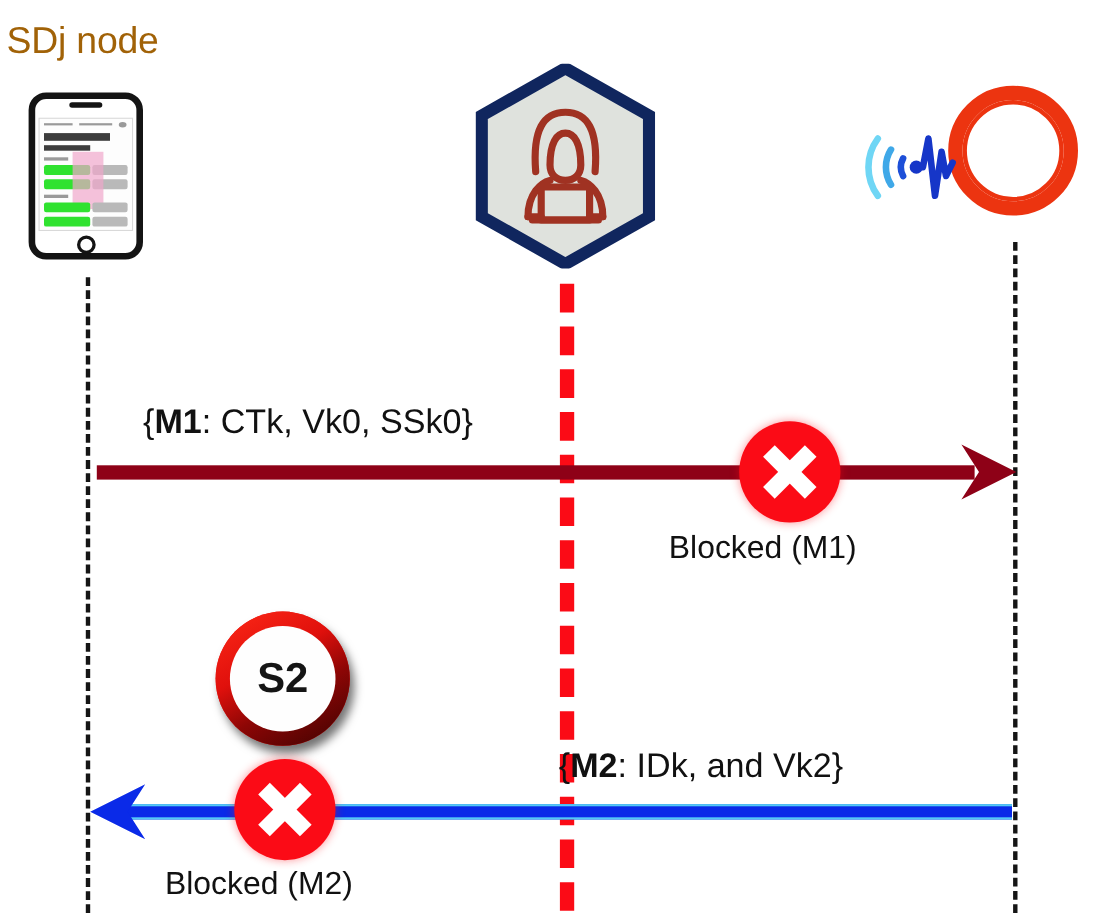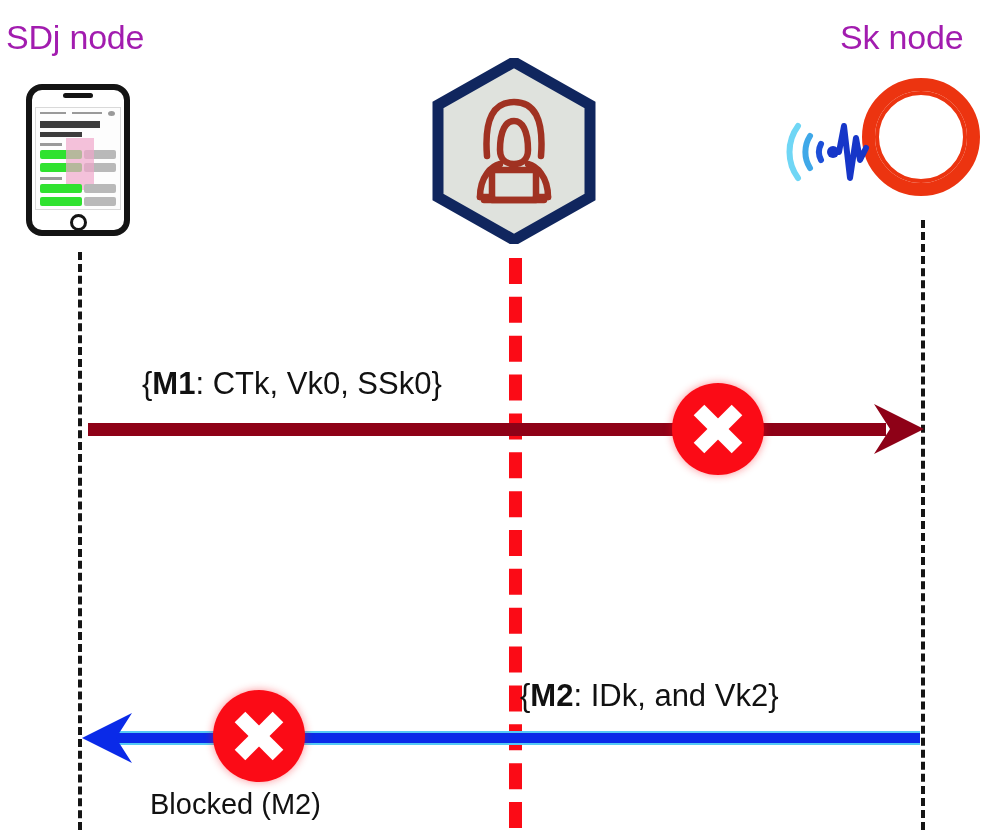--- a/index.html
+++ b/index.html
@@ -17,21 +17,21 @@
     background: #ffffff;
     overflow: hidden;
   }
   .abs { position: absolute; }
 
   
   .col-title {
     font-family: "Liberation Sans", sans-serif;
     font-size: 34px;
     font-weight: 400;
-    color: #a21caf;
+    color: #a16207;
     white-space: nowrap;
     letter-spacing: -0.2px;
   }
 
   
   .lifeline-dashdot {
     width: 0;
     border-left: 4px dashed #151515;
   }
   .lifeline-red {
@@ -164,37 +164,35 @@
     border-bottom: 2px solid #54c9f5;
     box-sizing: content-box;
   }
 
   
   .msg-text {
     font-family: "Liberation Sans", sans-serif;
     font-size: 31px;
     color: #111111;
     white-space: nowrap;
-    margin-left: 12px;
   }
   .msg-text b { font-weight: bold; }
   .blocked-text {
     font-family: "Liberation Sans", sans-serif;
     font-size: 29px;
     color: #111111;
     white-space: nowrap;
   }
 </style>
 </head>
 <body>
 
 <div id="stage">
 
   <div class="abs col-title" style="left:6px; top:18px;">SDj node</div>
-  <div class="abs col-title" style="left:840px; top:18px;">Sk node</div>
 
   <div class="abs lifeline-dashdot" style="left:78px; top:252px; height:578px;"></div>
   <div class="abs lifeline-red" style="left:509px; top:258px; height:570px;"></div>
   <div class="abs lifeline-dashdot" style="left:921px; top:220px; height:610px;"></div>
 
   <div class="abs" style="left:26px; top:84px; width:104px; height:152px;">
     <div class="phone-body abs" style="left:0; top:0;"></div>
     <div class="phone-speaker abs"></div>
     <div class="phone-screen abs">
       <div class="scr-line" style="left:4px; top:4px; width:26px; height:2px;"></div>
@@ -265,21 +263,28 @@
   </div>
 
   <div class="abs x-badge" style="left:672px; top:383px;">
     <svg class="x-mark" viewBox="0 0 92 92">
       <g stroke="#ffffff" stroke-width="15" stroke-linecap="butt">
         <line x1="27" y1="27" x2="65" y2="65"></line>
         <line x1="65" y1="27" x2="27" y2="65"></line>
       </g>
     </svg>
   </div>
-
+  <div class="abs blocked-text" style="left:608px; top:482px;">Blocked (M1)</div>
+
+  <div class="abs s-node" style="left:196px; top:556px;">
+    <div class="s-ring"></div>
+    <div class="s-shade"></div>
+    <div class="s-hole"></div>
+    <div class="s-label">S2</div>
+  </div>
 
   <div class="abs msg-line-blue" style="left:108px; top:731px; width:812px;"></div>
   <svg class="abs" style="left:76px; top:707px;" width="62" height="62" viewBox="0 0 62 62">
     <polygon points="56,6 6,31 56,56 40,31" fill="#0a2ae8"></polygon>
   </svg>
   <div class="abs msg-text" style="left:508px; top:678px;">
     <span>{</span><b>M2</b><span>: IDk, and Vk2}</span>
   </div>
 
   <div class="abs x-badge" style="left:213px; top:690px;">

